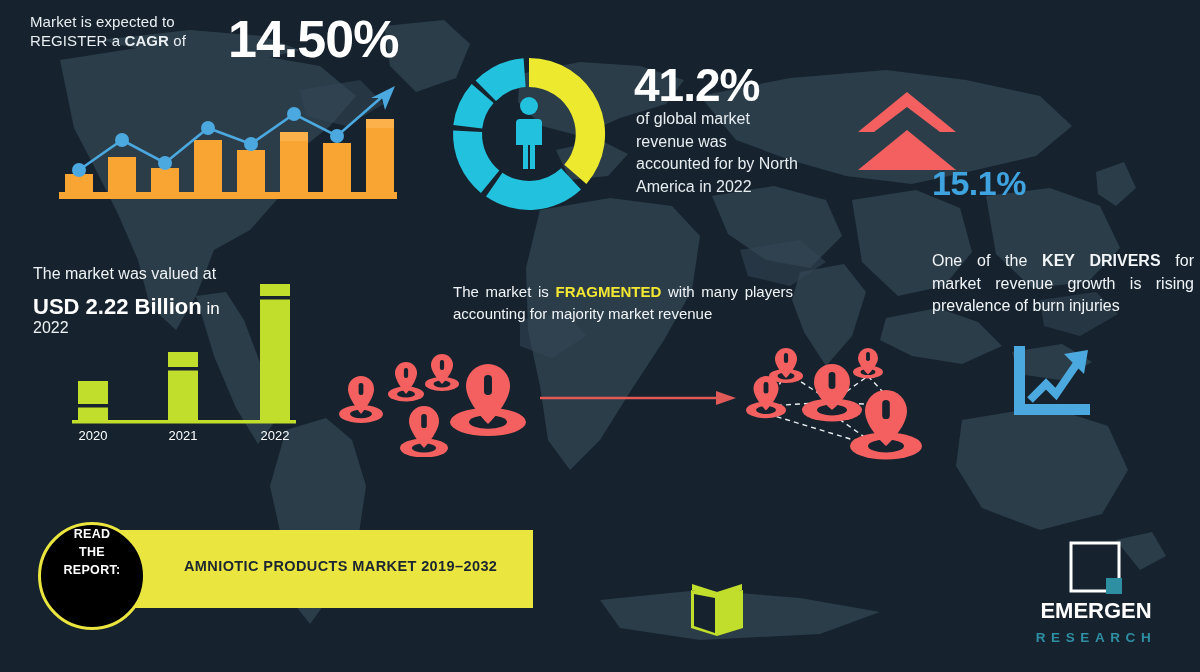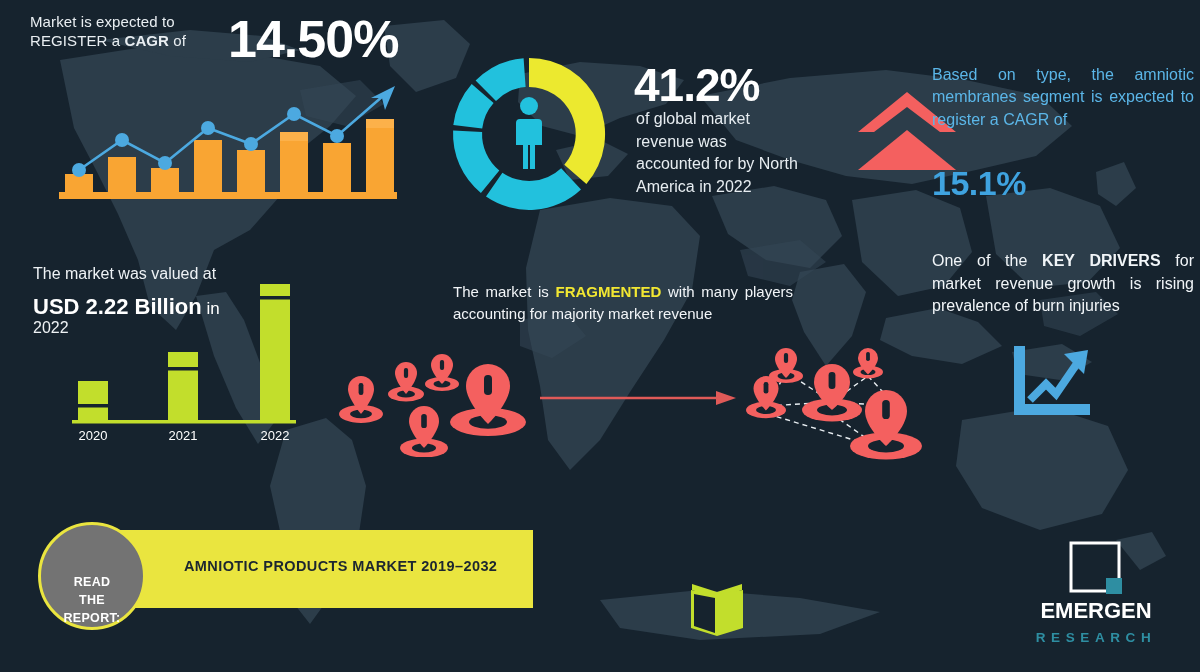--- a/index.html
+++ b/index.html
@@ -92,22 +92,22 @@
     background:#eae53f;
   }
   #cta-title {
     position:absolute; left:130px; top:36px; width:370px;
     font-size:14.5px; font-weight:bold; color:#1c2630; letter-spacing:.4px;
     z-index:4;
     margin-left:16px;
   }
   #cta-circle {
     position:absolute; left:0; top:0; width:108px; height:108px; border-radius:50%;
-    background:#737373; border:3px solid #eae53f; z-index:4;
-    display:flex; align-items:flex-end; justify-content:center;
+    background:#000000; border:3px solid #eae53f; z-index:4;
+    display:flex; align-items:flex-start; justify-content:center;
   }
   #cta-circle span {
     font-size:12.5px; font-weight:bold; color:#fff; text-align:center;
     line-height:1.45; letter-spacing:.3px;
   }
 
   
   #rep-text { left:590px; top:518px; width:225px; font-size:18px; color:#fff; line-height:1.4; }
   #rep-text .b { font-weight:bold; }
   #book { position:absolute; left:684px; top:578px; width:66px; height:62px; z-index:3; }
@@ -245,21 +245,20 @@
   <div class="t" id="na-pct">41.2%</div>
   <div class="t" id="na-desc">of global market revenue was accounted for by North America in 2022</div>
 
   <div id="chevrons">
     <svg viewBox="0 0 110 86" aria-hidden="true">
       <path d="M55,4 L104,44 L88,44 L55,19 L22,44 L6,44 Z" fill="#f4605f"></path>
       <path d="M55,42 L104,82 L6,82 Z" fill="#f4605f"></path>
     </svg>
   </div>
 
-  <div class="t" id="type-desc">Based on type, the amniotic membranes segment is expected to register a CAGR of</div>
   <div class="t" id="type-pct">15.1%</div>
 
   <div class="t" id="val-lead">The market was valued at</div>
   <div class="t" id="val-main">
     <span>USD 2.22 Billion</span><span class="thin"> in</span>
   </div>
   <div class="t" id="val-year">2022</div>
 
   <div id="green-chart">
     <svg viewBox="0 0 250 170" preserveAspectRatio="none" aria-hidden="true">

